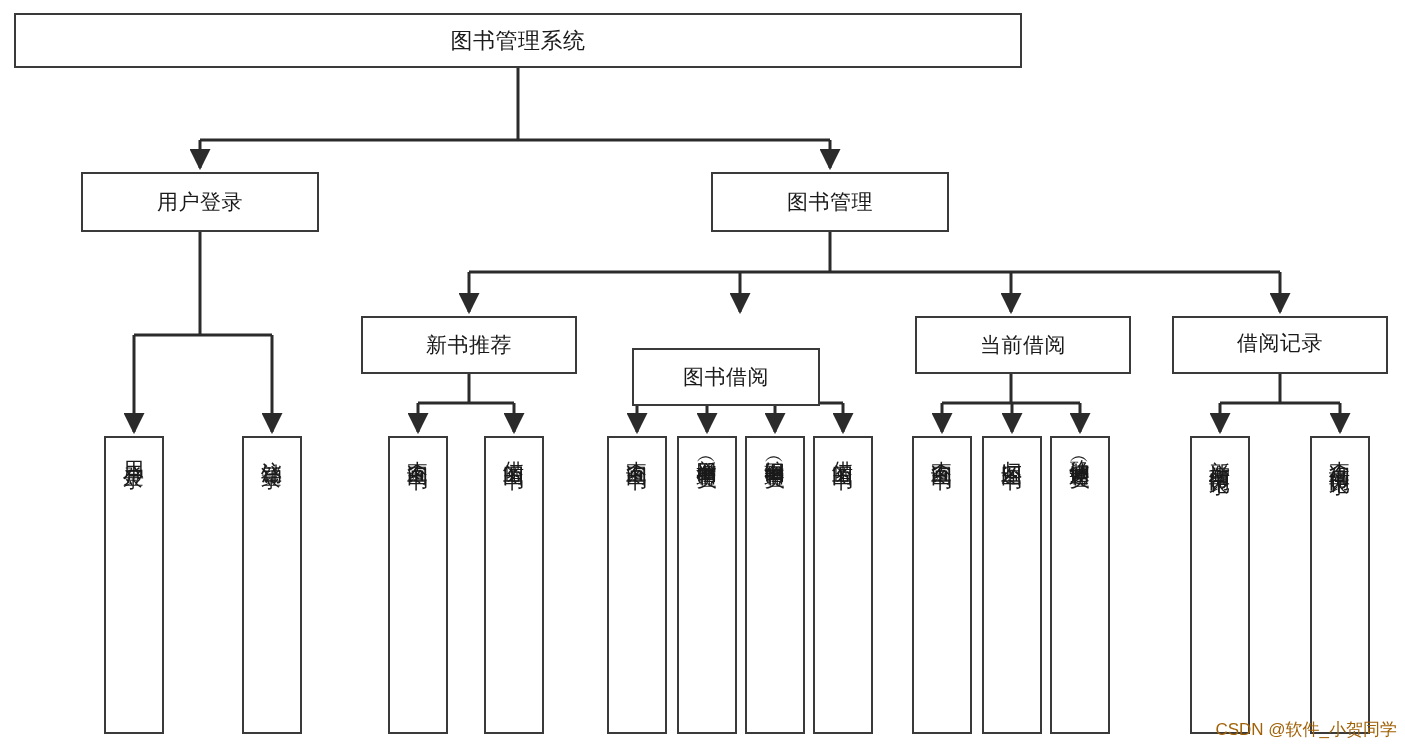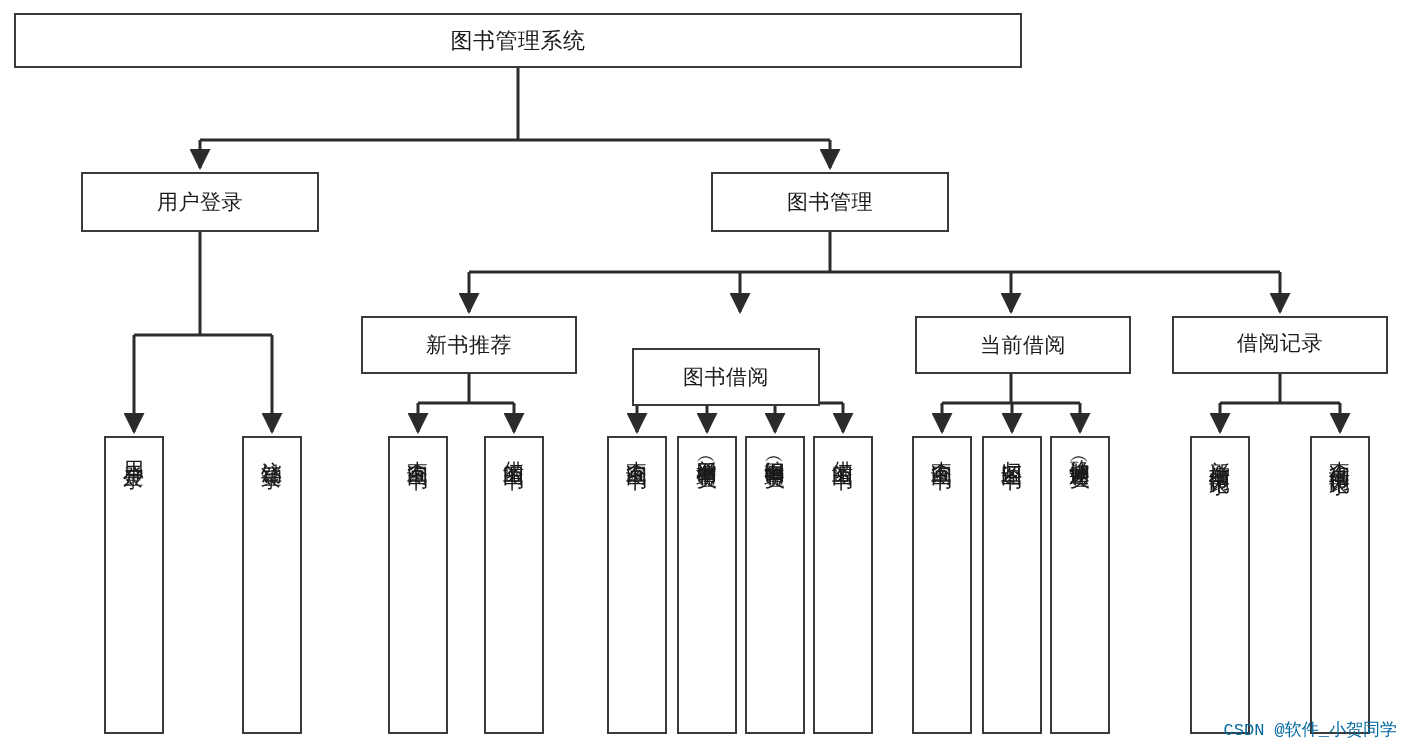--- a/index.html
+++ b/index.html
@@ -66,24 +66,24 @@
   }
   .node.v.tall .label {
     font-size: 20px;
     letter-spacing: 1.5px;
   }
   .watermark {
     position: absolute;
     right: 8px;
     bottom: 6px;
     font-size: 17px;
-    color: #0369a1;
+    color: #a16207;
     white-space: nowrap;
     z-index: 5;
-    font-family: Liberation Mono, monospace;
+    font-family: Liberation Sans, sans-serif;
   }
 </style>
 </head>
 <body>
 
 <div id="canvas">
 
   <svg id="wires" viewBox="0 0 1405 747" xmlns="http://www.w3.org/2000/svg">
     <defs>
       <marker id="arrow" viewBox="0 0 10 10" refX="9" refY="5" markerWidth="7" markerHeight="7" orient="auto-start-reverse">

